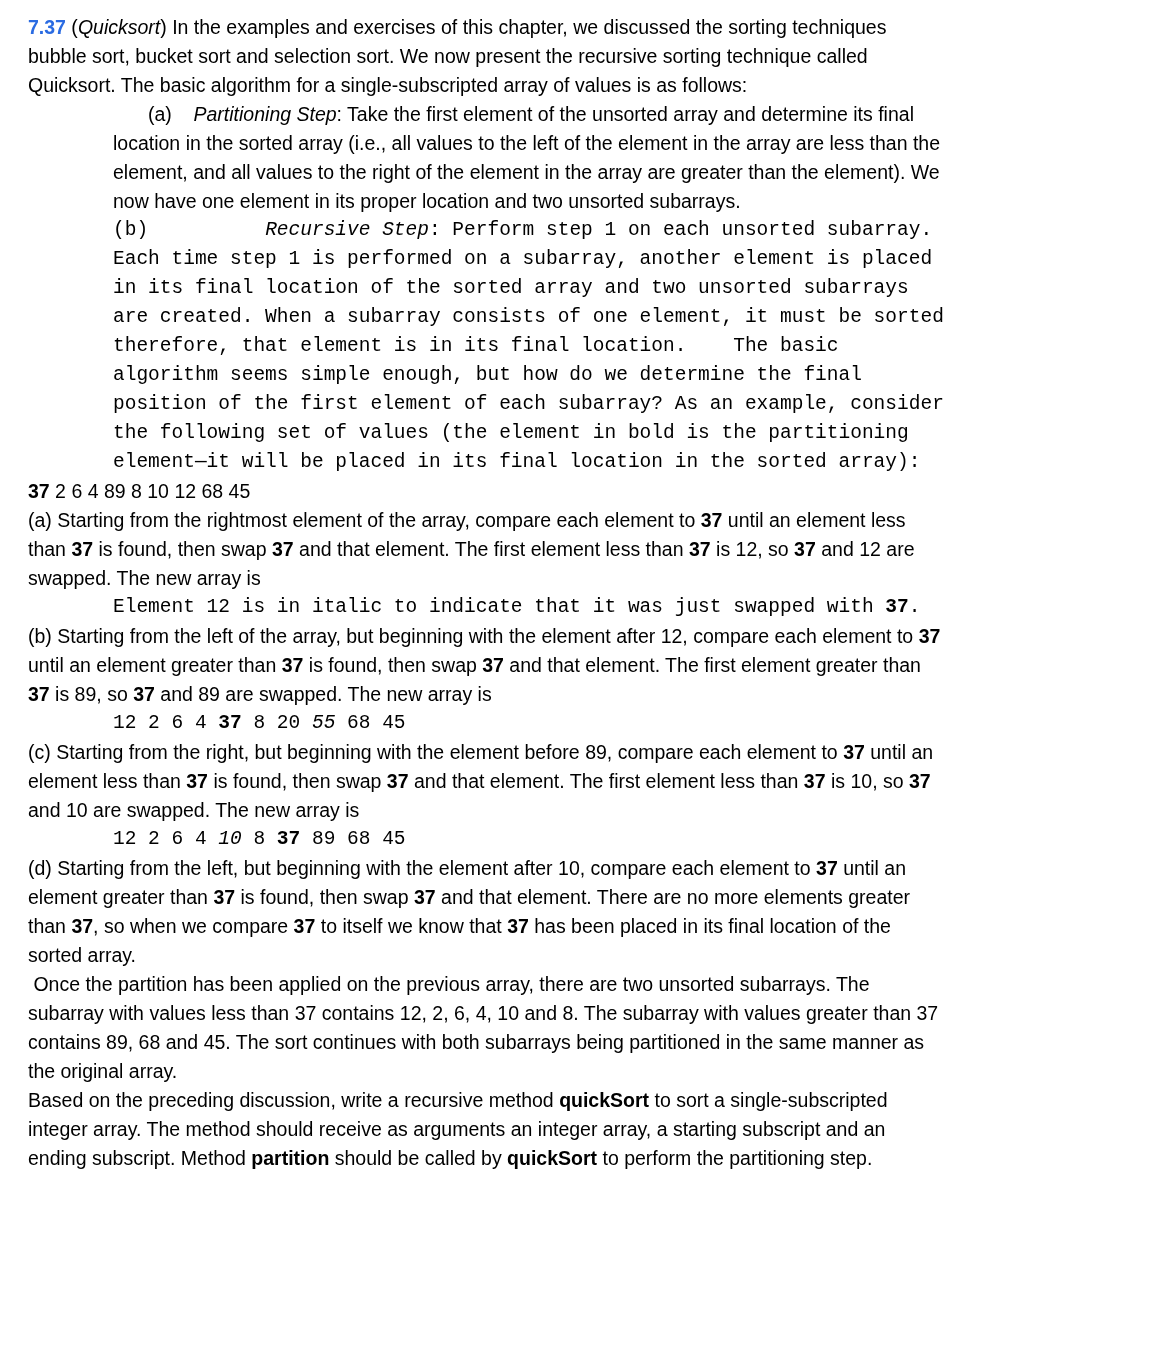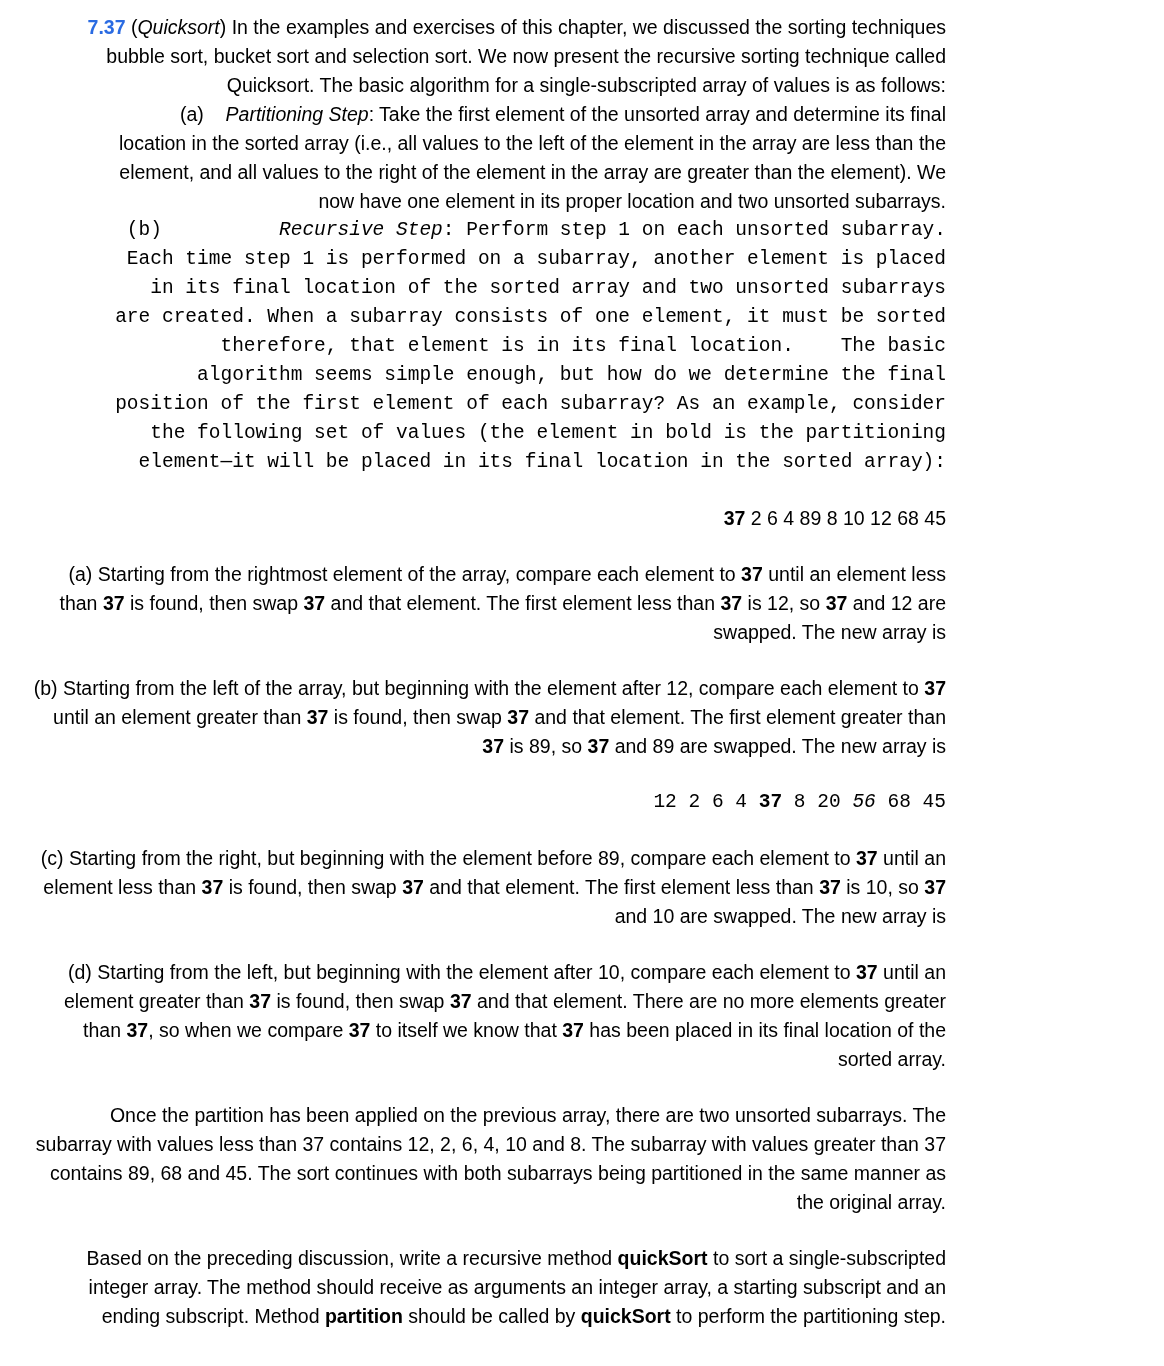--- a/index.html
+++ b/index.html
@@ -15,41 +15,42 @@
   .page {
     box-sizing: border-box;
     width: 976px;
     min-height: 1366px;
     padding: 13px 30px 0 28px;
     font-family: "Liberation Sans", sans-serif;
     font-size: 19.5px;
     line-height: 29px;
     color: #000000;
     background: #ffffff;
-    text-align: right;
   }
   .p {
     white-space: pre-wrap;
     margin: 0;
   }
-  .gap { margin-top: 27px; }
+  .gap { }
   .ind { padding-left: 85px; font-family: Liberation Mono, monospace; }
   .hang { padding-left: 85px; text-indent: 35px; }
   .b { font-weight: bold; }
   .i { font-style: italic; }
   .accent { color: var(--accent, #2a6be2); }
 </style>
 </head>
 <body>
 
 <div class="page">
   <div class="p"><span class="b accent">7.37</span><span> (</span><span class="i">Quicksort</span><span>) In the examples and exercises of this chapter, we discussed the sorting techniques bubble sort, bucket sort and selection sort. We now present the recursive sorting technique called Quicksort. The basic algorithm for a single-subscripted array of values is as follows:</span></div>
   <div class="p hang"><span>(a)    </span><span class="i">Partitioning Step</span><span>: Take the first element of the unsorted array and determine its final location in the sorted array (i.e., all values to the left of the element in the array are less than the element, and all values to the right of the element in the array are greater than the element). We now have one element in its proper location and two unsorted subarrays.</span></div>
   <div class="p ind"><span>(b)          </span><span class="i">Recursive Step</span><span>: Perform step 1 on each unsorted subarray. Each time step 1 is performed on a subarray, another element is placed in its final location of the sorted array and two unsorted subarrays are created. When a subarray consists of one element, it must be sorted therefore, that element is in its final location.    The basic algorithm seems simple enough, but how do we determine the final  position of the first element of each subarray? As an example, consider the following set of values (the element in bold is the partitioning element—it will be placed in its final location in the sorted array):</span></div>
   <div class="p gap"><span class="b">37</span><span> 2 6 4 89 8 10 12 68 45</span></div>
   <div class="p gap"><span>(a) Starting from the rightmost element of the array, compare each element to </span><span class="b">37</span><span> until an element less than </span><span class="b">37</span><span> is found, then swap </span><span class="b">37</span><span> and that element. The first element less than </span><span class="b">37</span><span> is 12, so </span><span class="b">37</span><span> and 12 are swapped. The new array is</span></div>
+  <div class="p gap ind"><span>Element 12 is in italic to indicate that it was just swapped with </span><span class="b">37</span><span>.</span></div>
   <div class="p gap"><span>(b) Starting from the left of the array, but beginning with the element after 12, compare each element to </span><span class="b">37</span><span> until an element greater than </span><span class="b">37</span><span> is found, then swap </span><span class="b">37</span><span> and that element. The first element greater than </span><span class="b">37</span><span> is 89, so </span><span class="b">37</span><span> and 89 are swapped. The new array is</span></div>
-  <div class="p gap ind"><span>12 2 6 4 </span><span class="b">37</span><span> 8 20 </span><span class="i">56</span><span> 68 45</span></div>
+  <div class="p gap ind"><span>12 2 6 4 </span><span class="b">37</span><span> 8 20 </span><span class="i">55</span><span> 68 45</span></div>
   <div class="p gap"><span>(c) Starting from the right, but beginning with the element before 89, compare each element to </span><span class="b">37</span><span> until an element less than </span><span class="b">37</span><span> is found, then swap </span><span class="b">37</span><span> and that element. The first element less than </span><span class="b">37</span><span> is 10, so </span><span class="b">37</span><span> and 10 are swapped. The new array is</span></div>
+  <div class="p gap ind"><span>12 2 6 4 </span><span class="i">10</span><span> 8 </span><span class="b">37</span><span> 89 68 45</span></div>
   <div class="p gap"><span>(d) Starting from the left, but beginning with the element after 10, compare each element to </span><span class="b">37</span><span> until an element greater than </span><span class="b">37</span><span> is found, then swap </span><span class="b">37</span><span> and that element. There are no more elements greater than </span><span class="b">37</span><span>, so when we compare </span><span class="b">37</span><span> to itself we know that </span><span class="b">37</span><span> has been placed in its final location of the sorted array.</span></div>
   <div class="p gap"><span> Once the partition has been applied on the previous array, there are two unsorted subarrays. The subarray with values less than 37 contains 12, 2, 6, 4, 10 and 8. The subarray with values greater than 37 contains 89, 68 and 45. The sort continues with both subarrays being partitioned in the same manner as the original array.</span></div>
   <div class="p gap"><span>Based on the preceding discussion, write a recursive method </span><span class="b">quickSort</span><span> to sort a single-subscripted integer array. The method should receive as arguments an integer array, a starting subscript and an ending subscript. Method </span><span class="b">partition</span><span> should be called by </span><span class="b">quickSort</span><span> to perform the partitioning step.</span></div>
 </div>
 
 </body></html>

